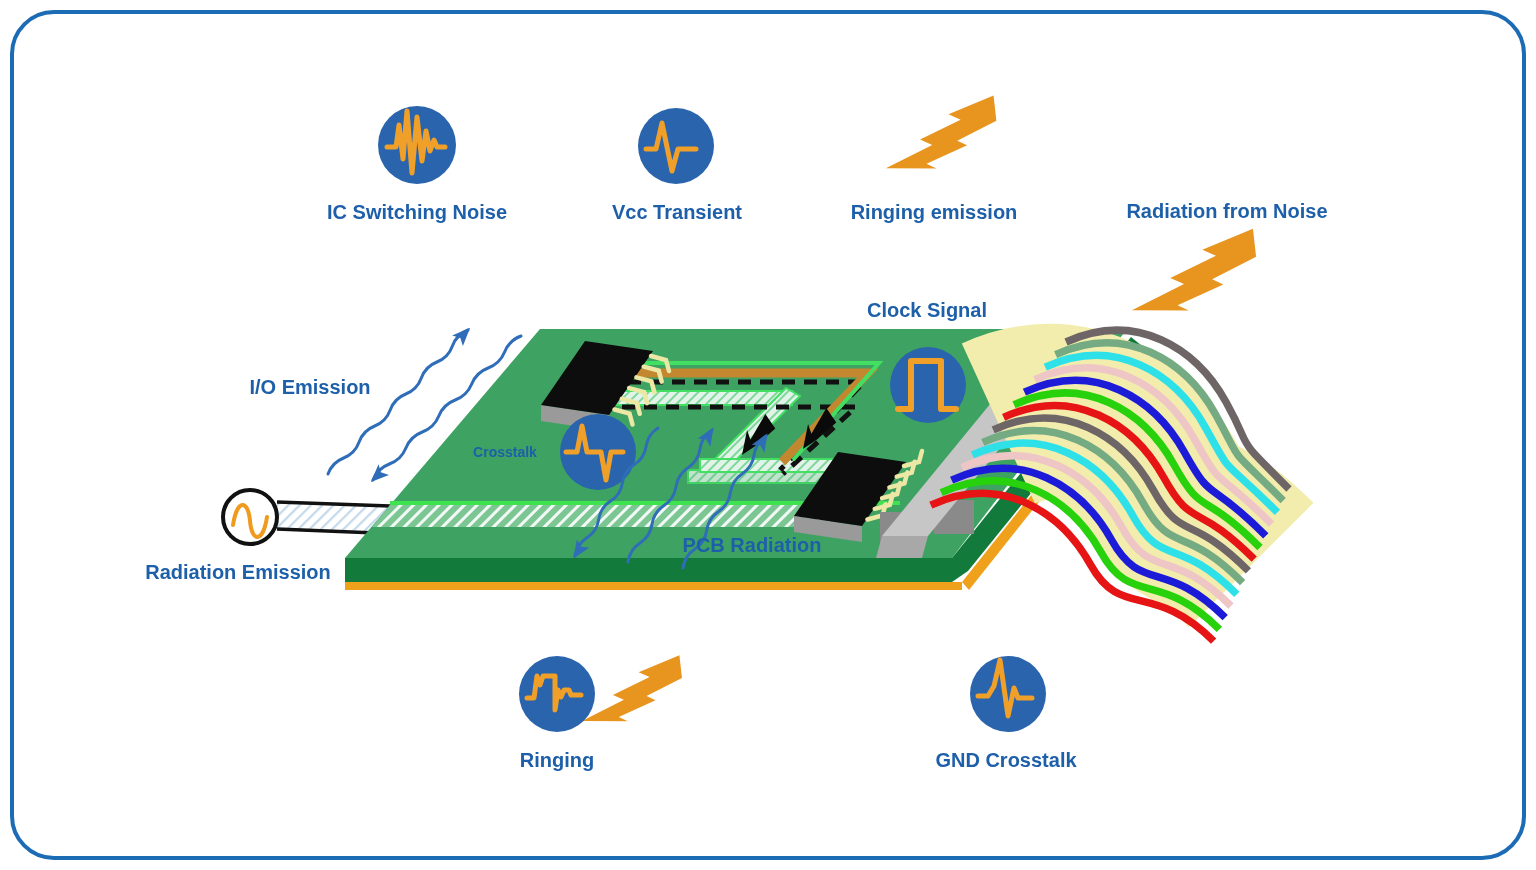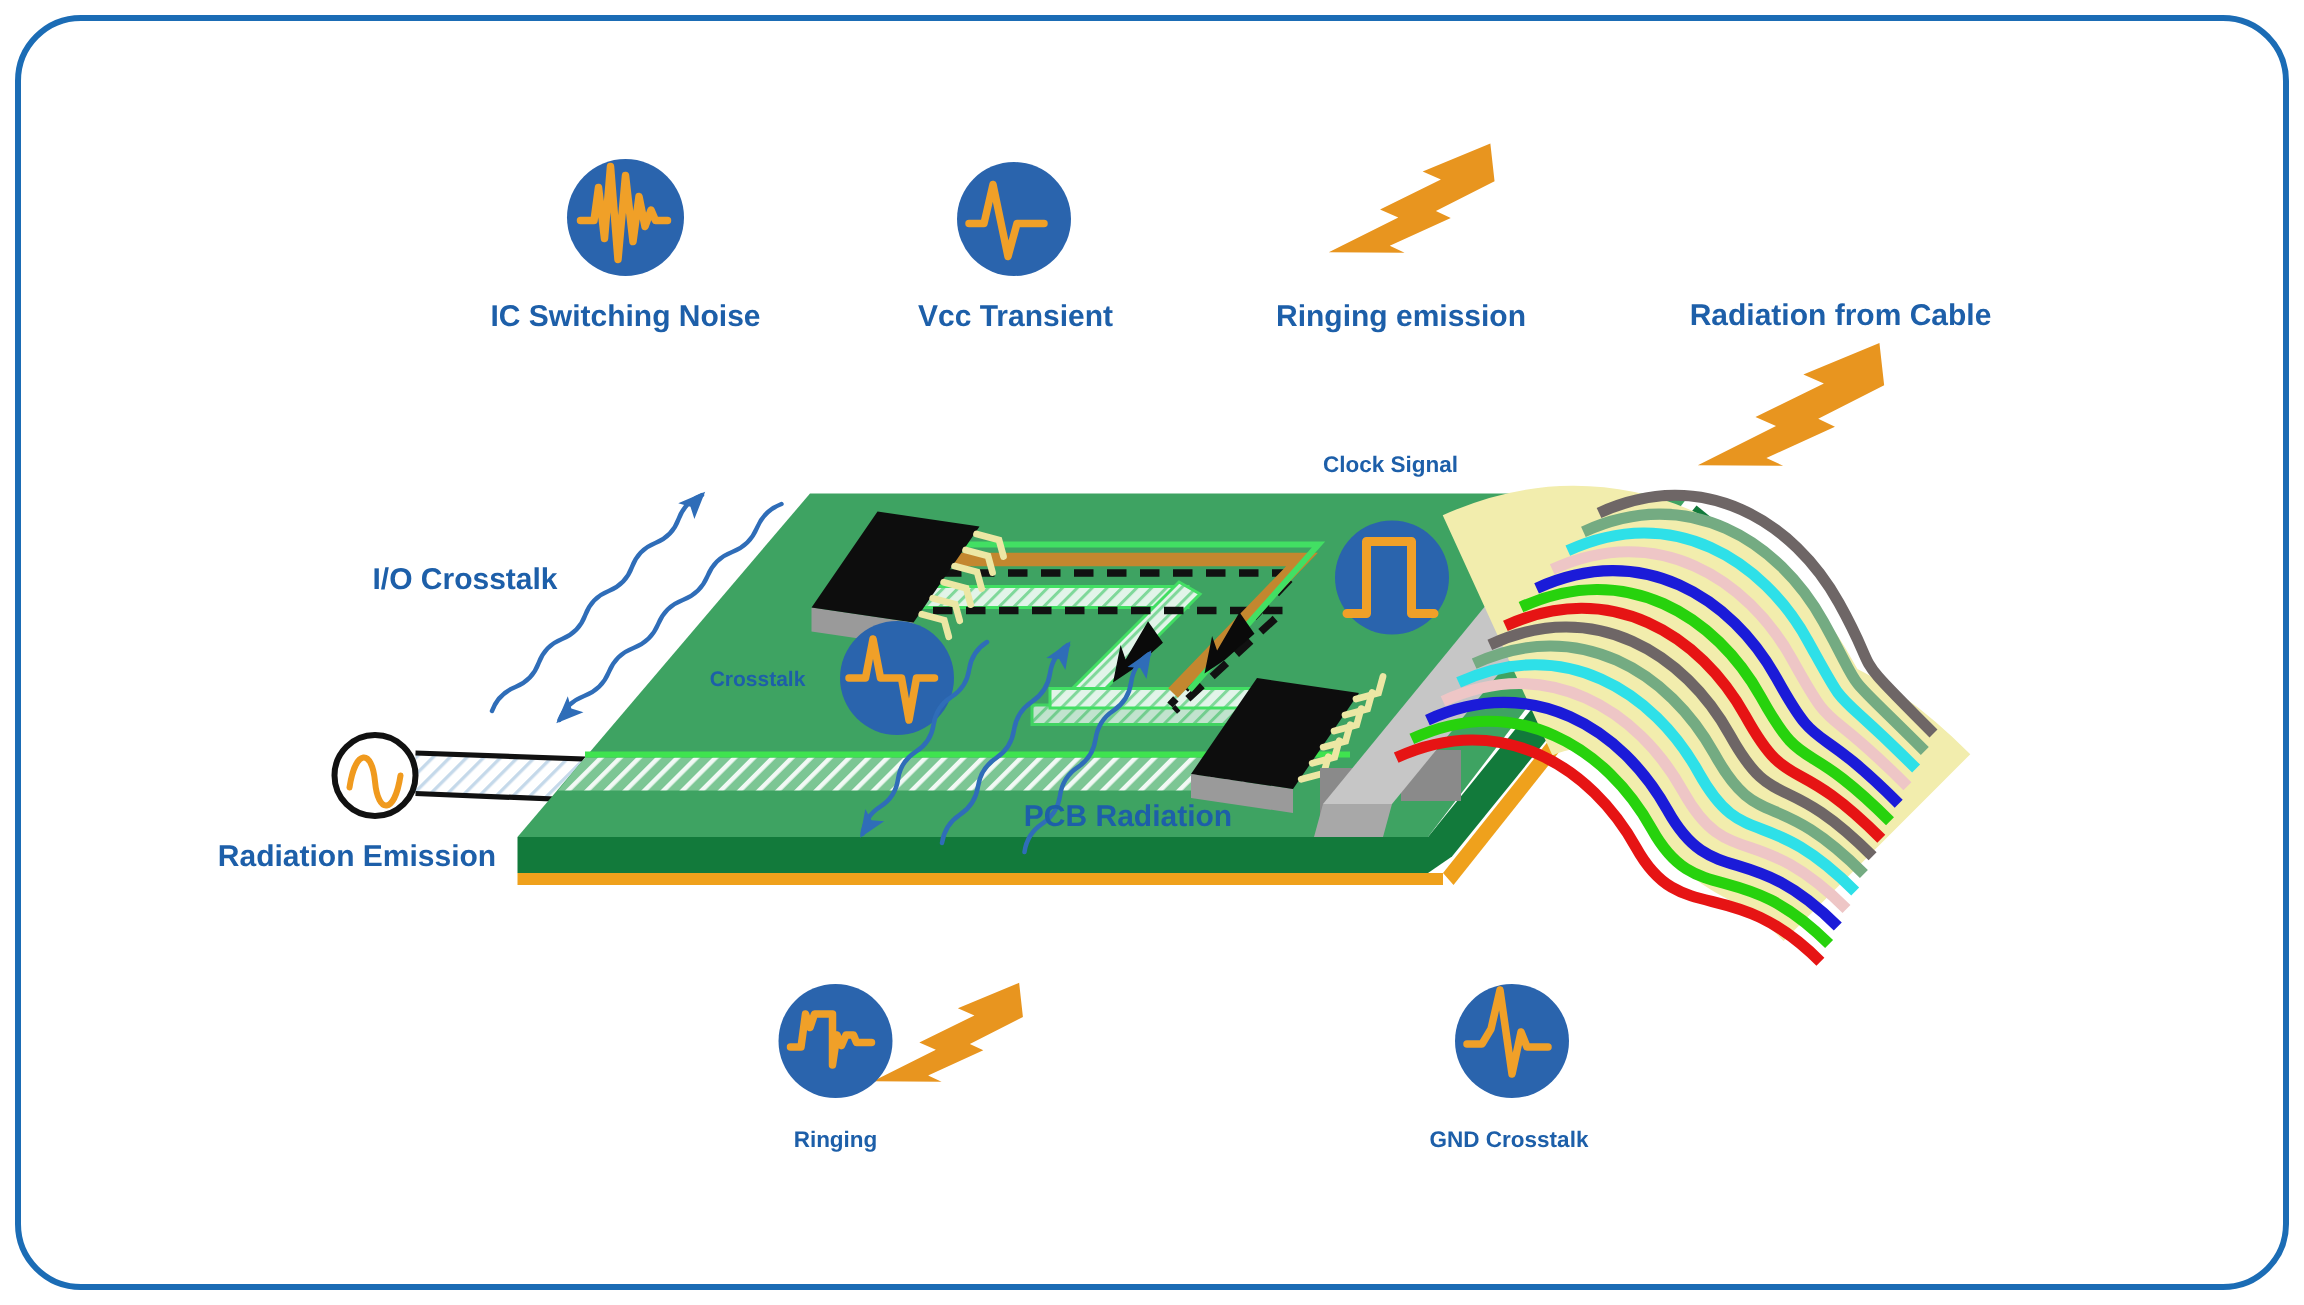--- a/index.html
+++ b/index.html
@@ -2,21 +2,21 @@
 <html><head>
 <meta charset="utf-8">
 <style>
   html,body{margin:0;padding:0;background:#ffffff;}
   #stage{position:relative;width:1536px;height:870px;background:#fff;overflow:hidden;
          font-family:"Liberation Sans",sans-serif;}
   #frame{position:absolute;left:10px;top:10px;right:10px;bottom:10px;
          border:4px solid var(--frame,#1b6cb5);border-radius:44px;pointer-events:none;}
   .lbl{position:absolute;transform:translate(-50%,-50%);white-space:nowrap;
        font-weight:bold;font-size:20px;color:var(--label,#1d5fa9);}
-  .lbl.big{font-size:15px;text-align:right;}
+  .lbl.big{font-size:20px;text-align:right;}
   svg{position:absolute;left:0;top:0;}
   .icon-circle{fill:var(--circle,#2a64ad);}
   .wave{stroke:var(--wave,#f0a028);stroke-width:5;fill:none;
         stroke-linejoin:round;stroke-linecap:round;}
   .wave.thick{stroke-width:6;}
   .bolt{fill:var(--bolt,#e8951f);}
   .board-top{fill:var(--board,#3ea362);}
   .board-side{fill:var(--board-side,#127a3b);}
   .board-orange{fill:var(--board-orange,#efa11c);}
   .chip-top{fill:var(--chip,#0d0d0d);}
@@ -190,21 +190,21 @@
     </g>
     <g transform="translate(1008,694)">
       <circle r="38" class="icon-circle"></circle>
       <path class="wave" d="M-30,2 h10 l6,-10 l6,-26 l8,56 l6,-28 l4,10 h14"></path>
     </g>
   </svg>
 
   <div class="lbl" style="left:417px;top:212px">IC Switching Noise</div>
   <div class="lbl" style="left:677px;top:212px">Vcc Transient</div>
   <div class="lbl" style="left:934px;top:212px">Ringing emission</div>
-  <div class="lbl" style="left:1227px;top:211px">Radiation from Cable</div>
+  <div class="lbl" style="left:1227px;top:211px">Radiation from Noise</div>
   <div class="lbl big" style="left:927px;top:310px">Clock Signal</div>
-  <div class="lbl" style="left:310px;top:387px">I/O Crosstalk</div>
+  <div class="lbl" style="left:310px;top:387px">I/O Emission</div>
   <div class="lbl" style="left:505px;top:452px;font-size:14px">Crosstalk</div>
   <div class="lbl" style="left:752px;top:545px">PCB Radiation</div>
   <div class="lbl" style="left:238px;top:572px">Radiation Emission</div>
   <div class="lbl big" style="left:557px;top:760px">Ringing</div>
   <div class="lbl big" style="left:1006px;top:760px">GND Crosstalk</div>
 </div>
 
 </body></html>

